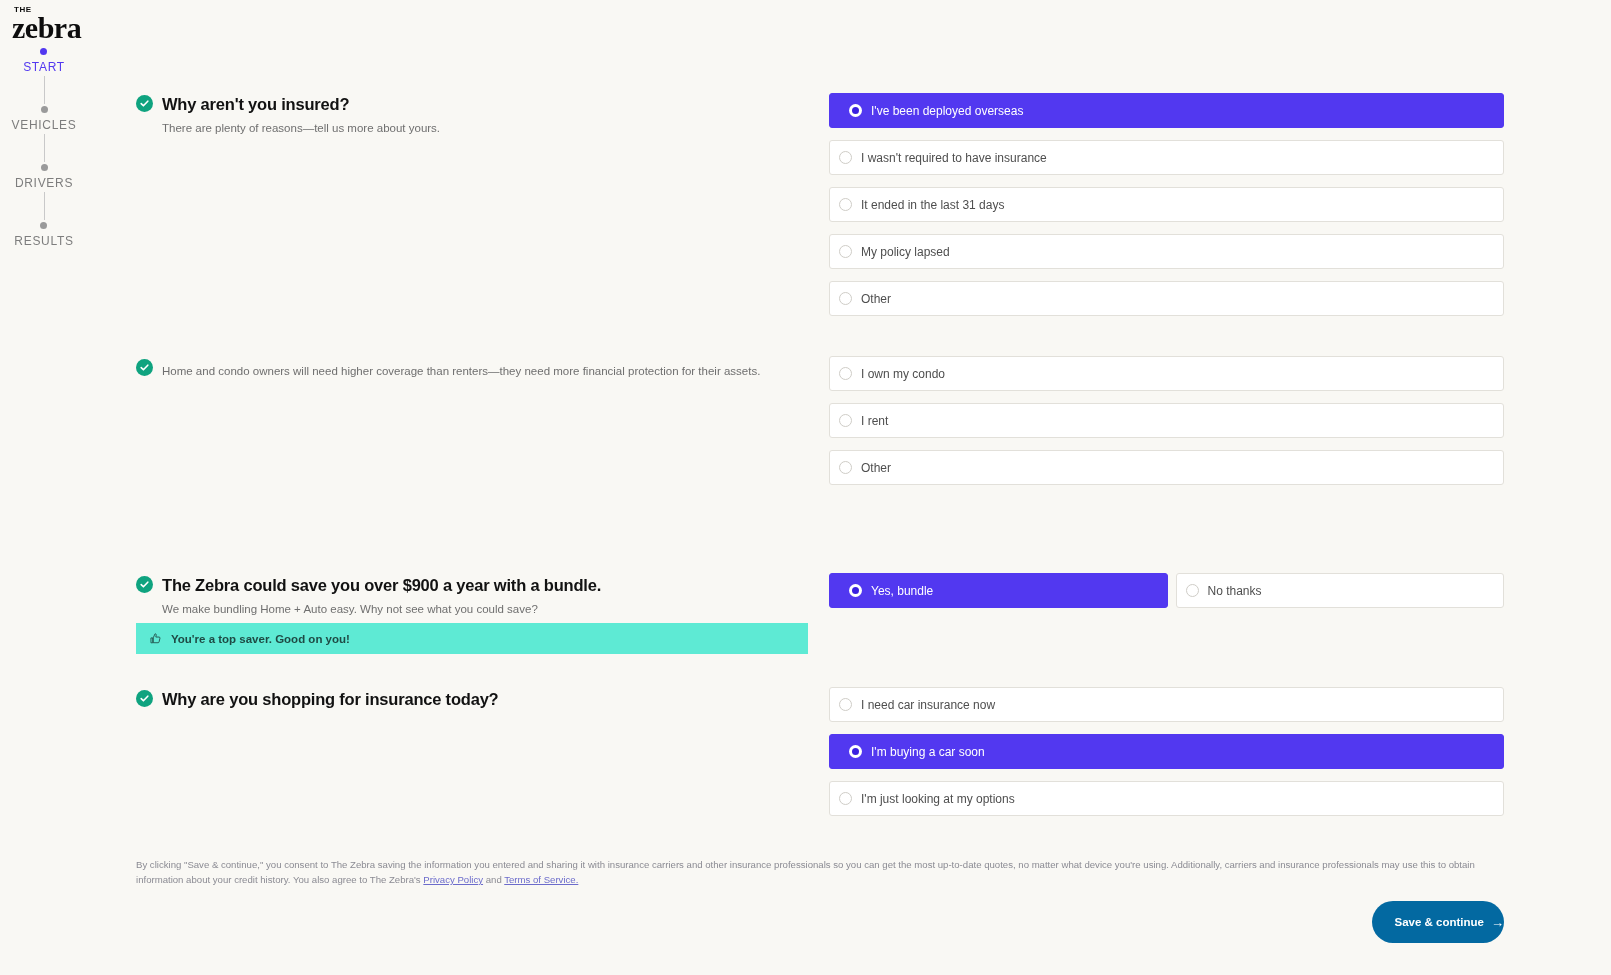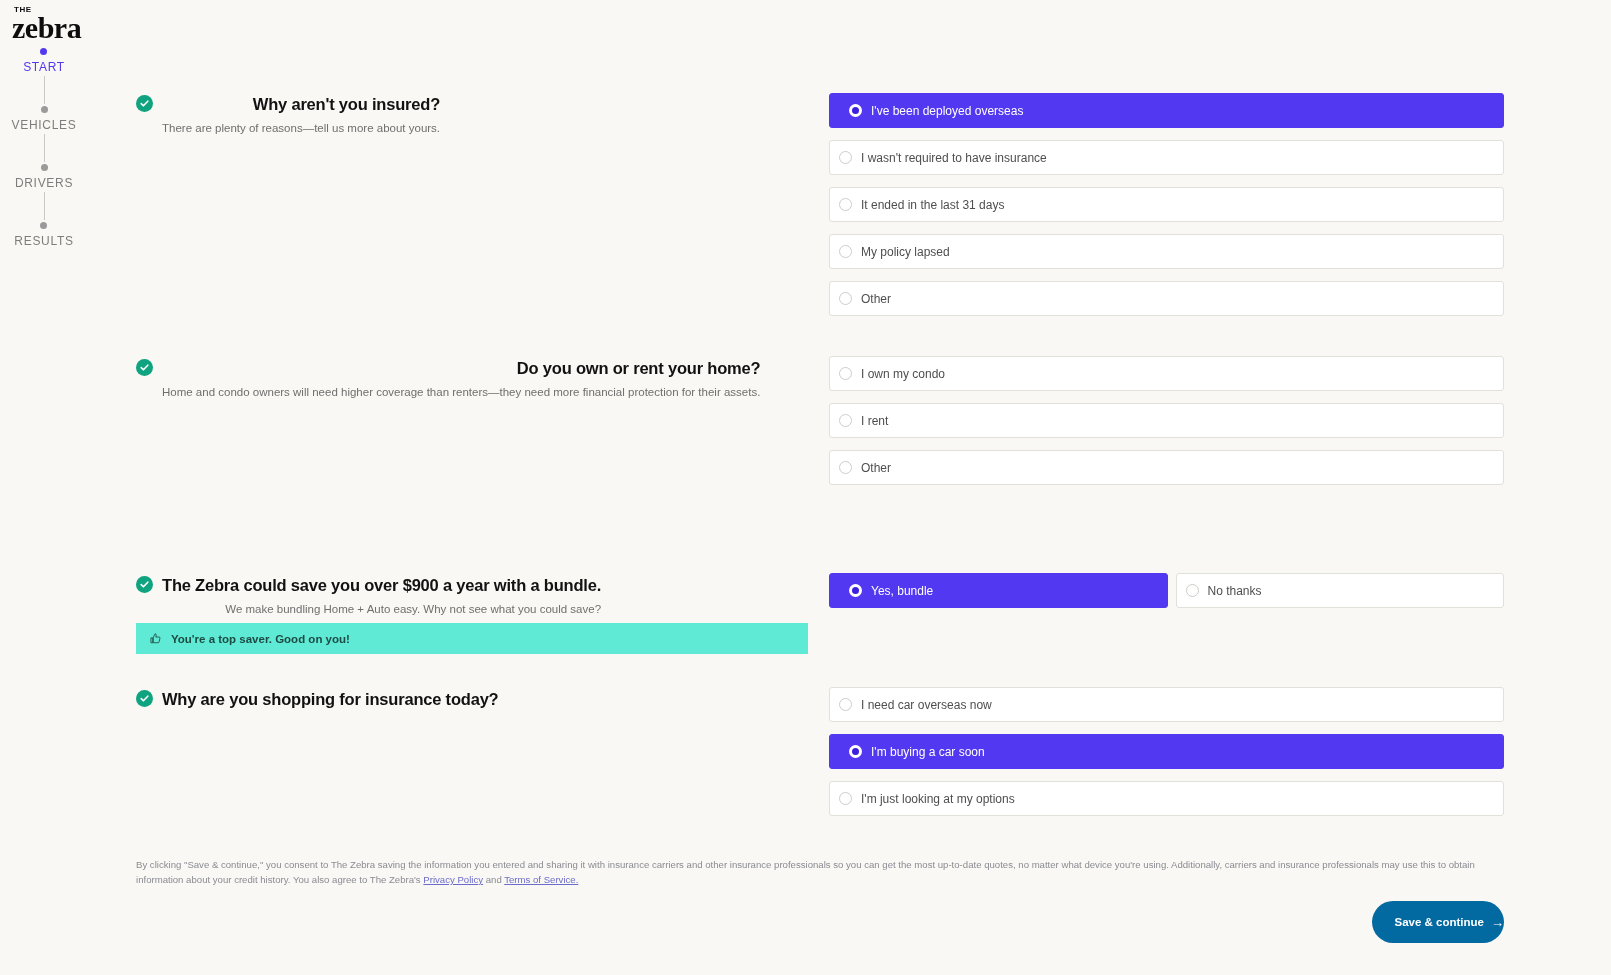--- a/index.html
+++ b/index.html
@@ -68,21 +68,21 @@
   .step.active .step-label { color: #5238f0; }
   .step-line {
     width: 1px;
     height: 28px;
     background: #c9c9c9;
     margin: 2px 0;
   }
 
   
   .content { position: absolute; left: 0; top: 0; width: 1611px; }
-  .q-head { position: absolute; display: flex; align-items: flex-start; text-align: right; }
+  .q-head { position: absolute; display: flex; align-items: flex-start; }
   .check {
     width: 17px; height: 17px;
     border-radius: 50%;
     background: #0fa37f;
     display: flex; align-items: center; justify-content: center;
     flex: none;
     margin-top: 1px;
   }
   .check svg { display: block; }
   .q-text { margin-left: 9px; }
@@ -267,21 +267,20 @@
           <span class="olabel">Other</span>
         </div>
       </div>
       <div class="q-head" style="left: 136px; top: 358px; width: 700px;">
         <div class="check">
           <svg width="11" height="11" viewBox="0 0 11 11">
             <path d="M2.2 5.6 L4.4 7.8 L8.8 3.2" stroke="#ffffff" stroke-width="1.6" fill="none" stroke-linecap="round" stroke-linejoin="round"></path>
           </svg>
         </div>
         <div class="q-text">
-          <div class="q-title">Do you own or rent your home?</div>
           <div class="q-sub">Home and condo owners will need higher coverage than renters—they need more financial protection for their assets.</div>
         </div>
       </div>
       <div class="options" style="left: 829px; top: 356px; width: 675px;">
         <div class="option">
           <span class="radio"></span>
           <span class="olabel">I own my condo</span>
         </div>
         <div class="option">
           <span class="radio"></span>
@@ -327,21 +326,21 @@
             <path d="M2.2 5.6 L4.4 7.8 L8.8 3.2" stroke="#ffffff" stroke-width="1.6" fill="none" stroke-linecap="round" stroke-linejoin="round"></path>
           </svg>
         </div>
         <div class="q-text">
           <div class="q-title">Why are you shopping for insurance today?</div>
         </div>
       </div>
       <div class="options" style="left: 829px; top: 687px; width: 675px;">
         <div class="option">
           <span class="radio"></span>
-          <span class="olabel">I need car overseas now</span>
+          <span class="olabel">I need car insurance now</span>
         </div>
         <div class="option selected">
           <span class="radio"></span>
           <span class="olabel">I'm buying a car soon</span>
         </div>
         <div class="option">
           <span class="radio"></span>
           <span class="olabel">I'm just looking at my options</span>
         </div>
       </div>

